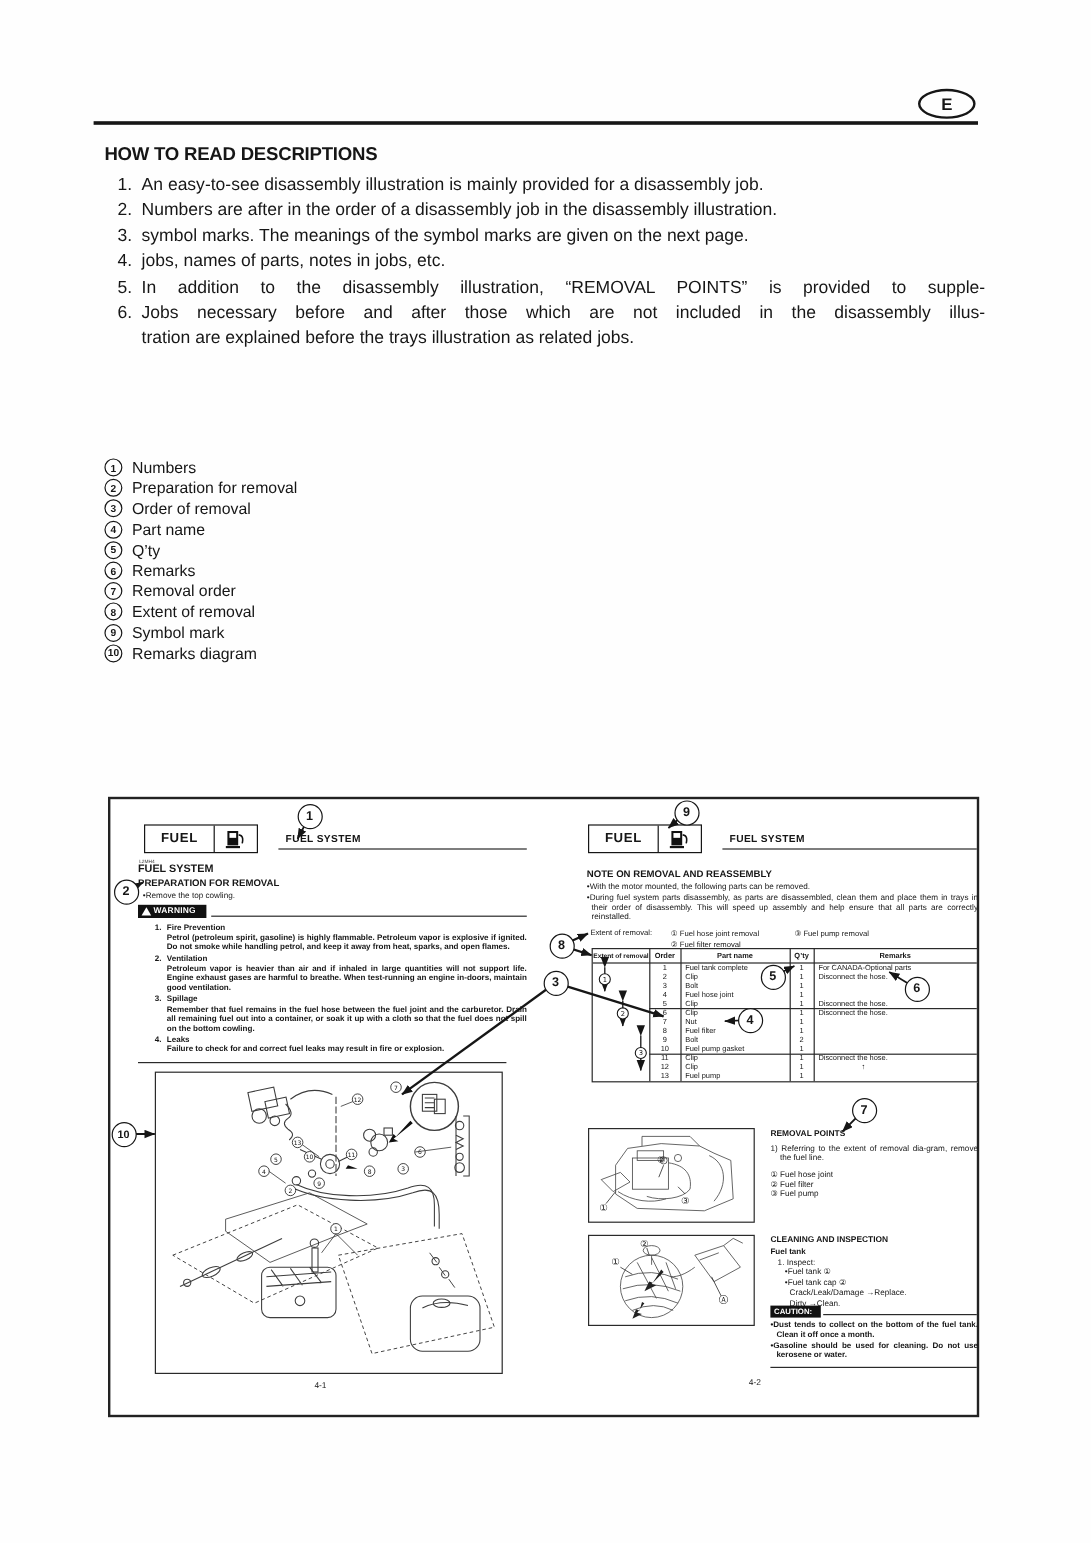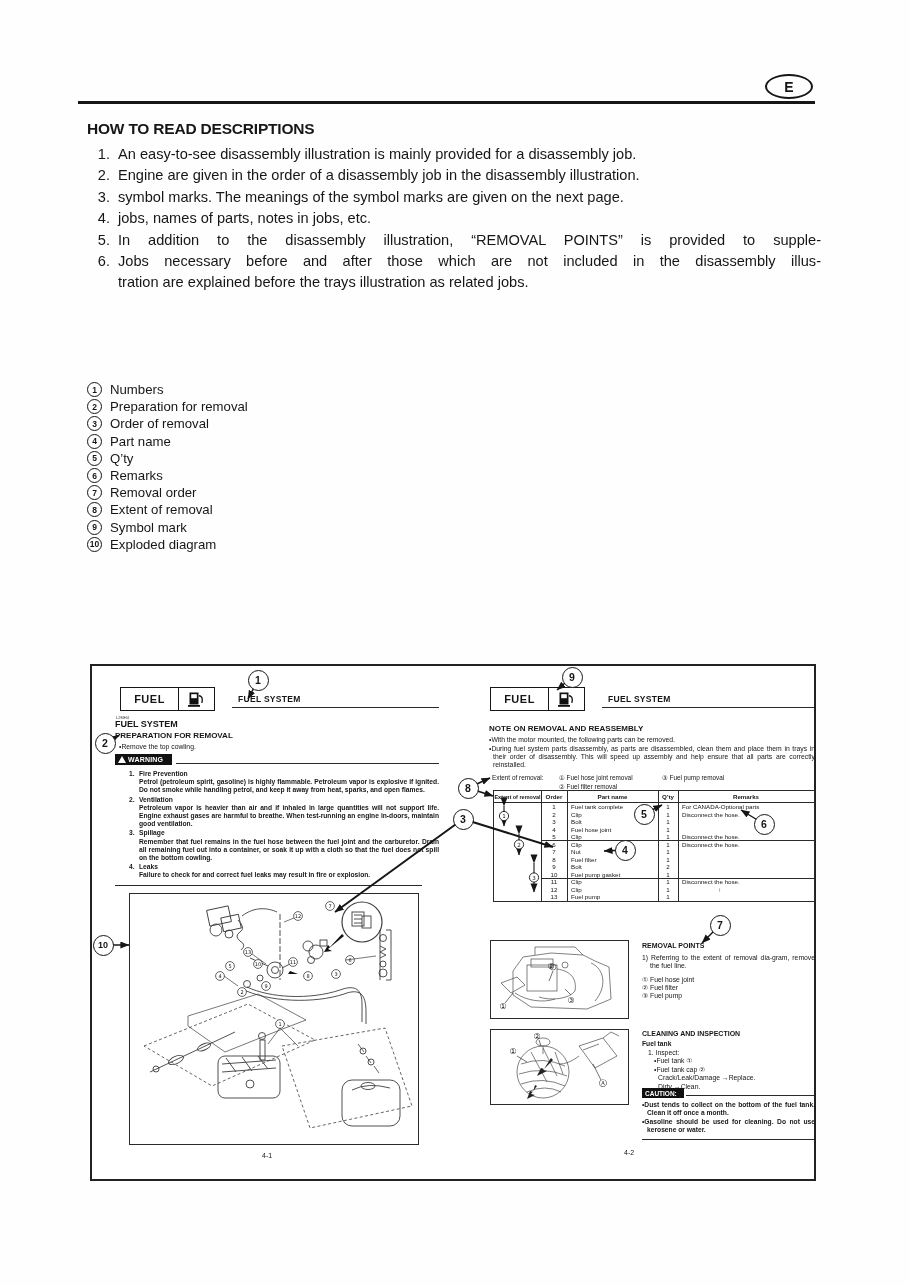--- a/index.html
+++ b/index.html
@@ -96,21 +96,21 @@
   <div class="abs intro">
     <div class="intro-item">
       <div class="intro-num">1.</div>
       <div class="intro-text">
           <div>An easy-to-see disassembly illustration is mainly provided for a disassembly job.</div>
         </div>
     </div>
     <div class="intro-item">
       <div class="intro-num">2.</div>
       <div class="intro-text">
-          <div>Engine are given in the order of a disassembly job in the disassembly illustration.</div>
+          <div>Numbers are after in the order of a disassembly job in the disassembly illustration.</div>
         </div>
     </div>
     <div class="intro-item">
       <div class="intro-num">3.</div>
       <div class="intro-text">
         <div>symbol marks. The meanings of the symbol marks are given on the next page.</div>
       </div>
     </div>
     <div class="intro-item">
       <div class="intro-num">4.</div>
@@ -165,21 +165,21 @@
     <div class="legend-row">
         <span class="lg-circle">8</span>
         <span>Extent of removal</span>
       </div>
     <div class="legend-row">
         <span class="lg-circle">9</span>
         <span>Symbol mark</span>
       </div>
     <div class="legend-row">
         <span class="lg-circle">10</span>
-        <span>Exploded diagram</span>
+        <span>Remarks diagram</span>
       </div>
   </div>
 
   <div class="abs figure">
 
     <div class="abs fuel-box" style="left:28px;top:21px;">
       <div class="fuel-label">FUEL</div>
       <div class="fuel-icon">
         <svg width="17" height="17" viewBox="0 0 17 17">
           <rect x="1.5" y="1.5" width="9" height="12" fill="#111"></rect>

